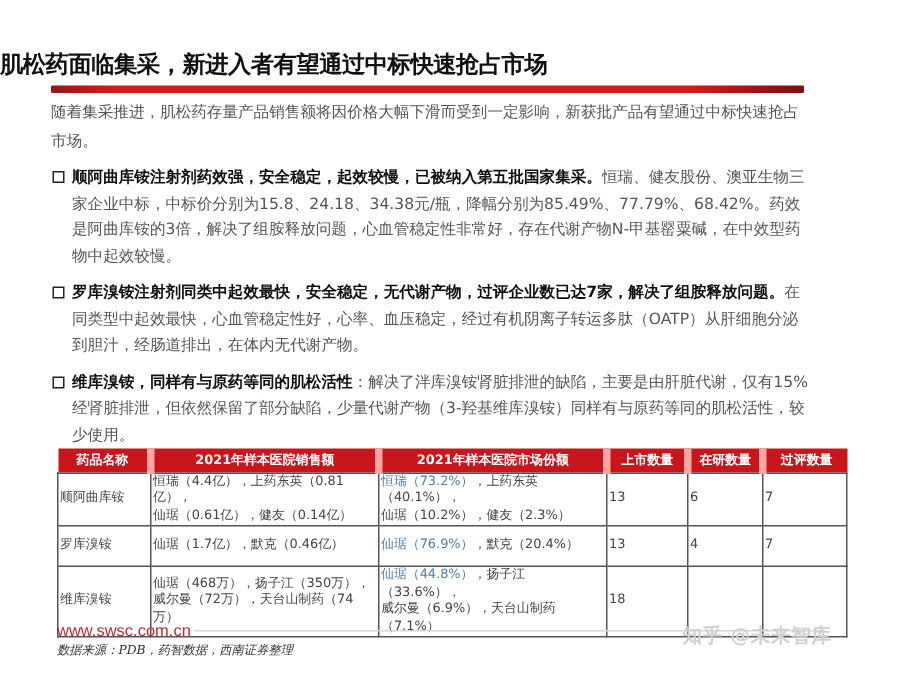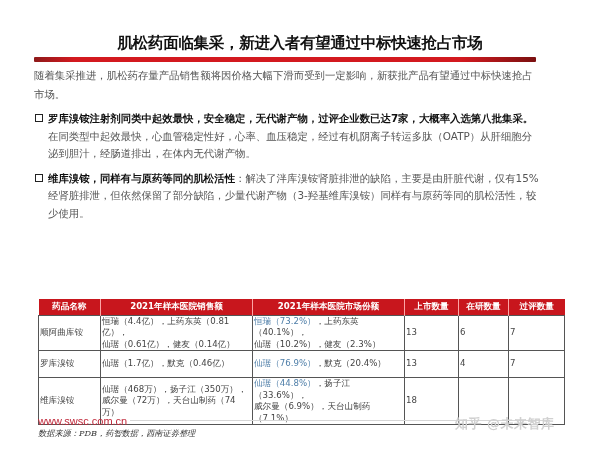--- a/index.html
+++ b/index.html
@@ -1,21 +1,21 @@
 <!DOCTYPE html>
 <html><head>
   <meta charset="utf-8">
   <style>
     * { box-sizing: border-box; margin: 0; padding: 0; }
     html, body { width: 600px; height: 450px; background: #ffffff; overflow: hidden; }
     body { font-family: "DejaVu Sans", "Liberation Sans", sans-serif; color: #333; position: relative; }
 
     .title {
       position: absolute; left: 0; top: 33px; width: 600px;
-      text-align: center; font-size: 15.5px; font-weight: bold; color: #111;
+      text-align: left; font-size: 15.5px; font-weight: bold; color: #111;
       letter-spacing: -0.3px;
     }
     .title-rule {
       position: absolute; left: 34px; top: 57px; width: 502px; height: 5px;
       background: linear-gradient(to right, #8e1a1a 0%, #d3191f 8%, #d3191f 85%, #7a1010 100%);
       border-radius: 1px;
     }
 
     .intro {
       position: absolute; left: 34px; top: 66px; width: 500px;
@@ -29,21 +29,21 @@
       border: 1.3px solid #222; background: #fff;
     }
     .bullet .lead { font-weight: bold; color: #111; }
 
     .tbl {
       position: absolute; left: 38px; top: 299px; width: 526px;
       border-collapse: collapse; font-size: 8.6px; color: #444; table-layout: fixed;
     }
     .tbl th {
       background: #c8161d; color: #fff; font-weight: bold; height: 16px;
-      border-left: 1px solid #fca5a5; text-align: center; font-size: 8.6px;
+      border-left: 5px solid #fca5a5; text-align: center; font-size: 8.6px;
     }
     .tbl th:first-child { border-left: none; }
     .tbl td {
       border: 1px solid #555; text-align: left; vertical-align: middle;
       line-height: 11.5px; padding: 0 1px;
     }
     .tbl tr.r1 td { height: 35px; }
     .tbl tr.r2 td { height: 27px; }
     .tbl tr.r3 td { height: 39px; }
     .tbl .hl { color: #4e7ea8; margin-top: 21px; }
@@ -70,21 +70,25 @@
 <body>
 
 <div class="title">肌松药面临集采，新进入者有望通过中标快速抢占市场</div>
 <div class="title-rule"></div>
 
 <div class="intro">随着集采推进，肌松药存量产品销售额将因价格大幅下滑而受到一定影响，新获批产品有望通过中标快速抢占市场。</div>
 
 <div class="bullets">
   <div class="bullet">
     <span class="box"></span>
-    <span class="lead">罗库溴铵注射剂同类中起效最快，安全稳定，无代谢产物，过评企业数已达7家，大概率入选第八批集采。</span><span>在同类型中起效最快，心血管稳定性好，心率、血压稳定，经过有机阴离子转运多肽（OATP）从肝细胞分泌到胆汁，经肠道排出，在体内无代谢产物。</span>
+    <span class="lead">顺阿曲库铵注射剂药效强，安全稳定，起效较慢，已被纳入第五批国家集采。</span><span>恒瑞、健友股份、澳亚生物三家企业中标，中标价分别为15.8、24.18、34.38元/瓶，降幅分别为85.49%、77.79%、68.42%。药效是阿曲库铵的3倍，解决了组胺释放问题，心血管稳定性非常好，存在代谢产物N-甲基罂粟碱，在中效型药物中起效较慢。</span>
+  </div>
+  <div class="bullet">
+    <span class="box"></span>
+    <span class="lead">罗库溴铵注射剂同类中起效最快，安全稳定，无代谢产物，过评企业数已达7家，解决了组胺释放问题。</span><span>在同类型中起效最快，心血管稳定性好，心率、血压稳定，经过有机阴离子转运多肽（OATP）从肝细胞分泌到胆汁，经肠道排出，在体内无代谢产物。</span>
   </div>
   <div class="bullet">
     <span class="box"></span>
     <span class="lead">维库溴铵，同样有与原药等同的肌松活性</span><span>：解决了泮库溴铵肾脏排泄的缺陷，主要是由肝脏代谢，仅有15%经肾脏排泄，但依然保留了部分缺陷，少量代谢产物（3-羟基维库溴铵）同样有与原药等同的肌松活性，较少使用。</span>
   </div>
 </div>
 
 <table class="tbl">
   <colgroup>
     <col style="width:62px">

